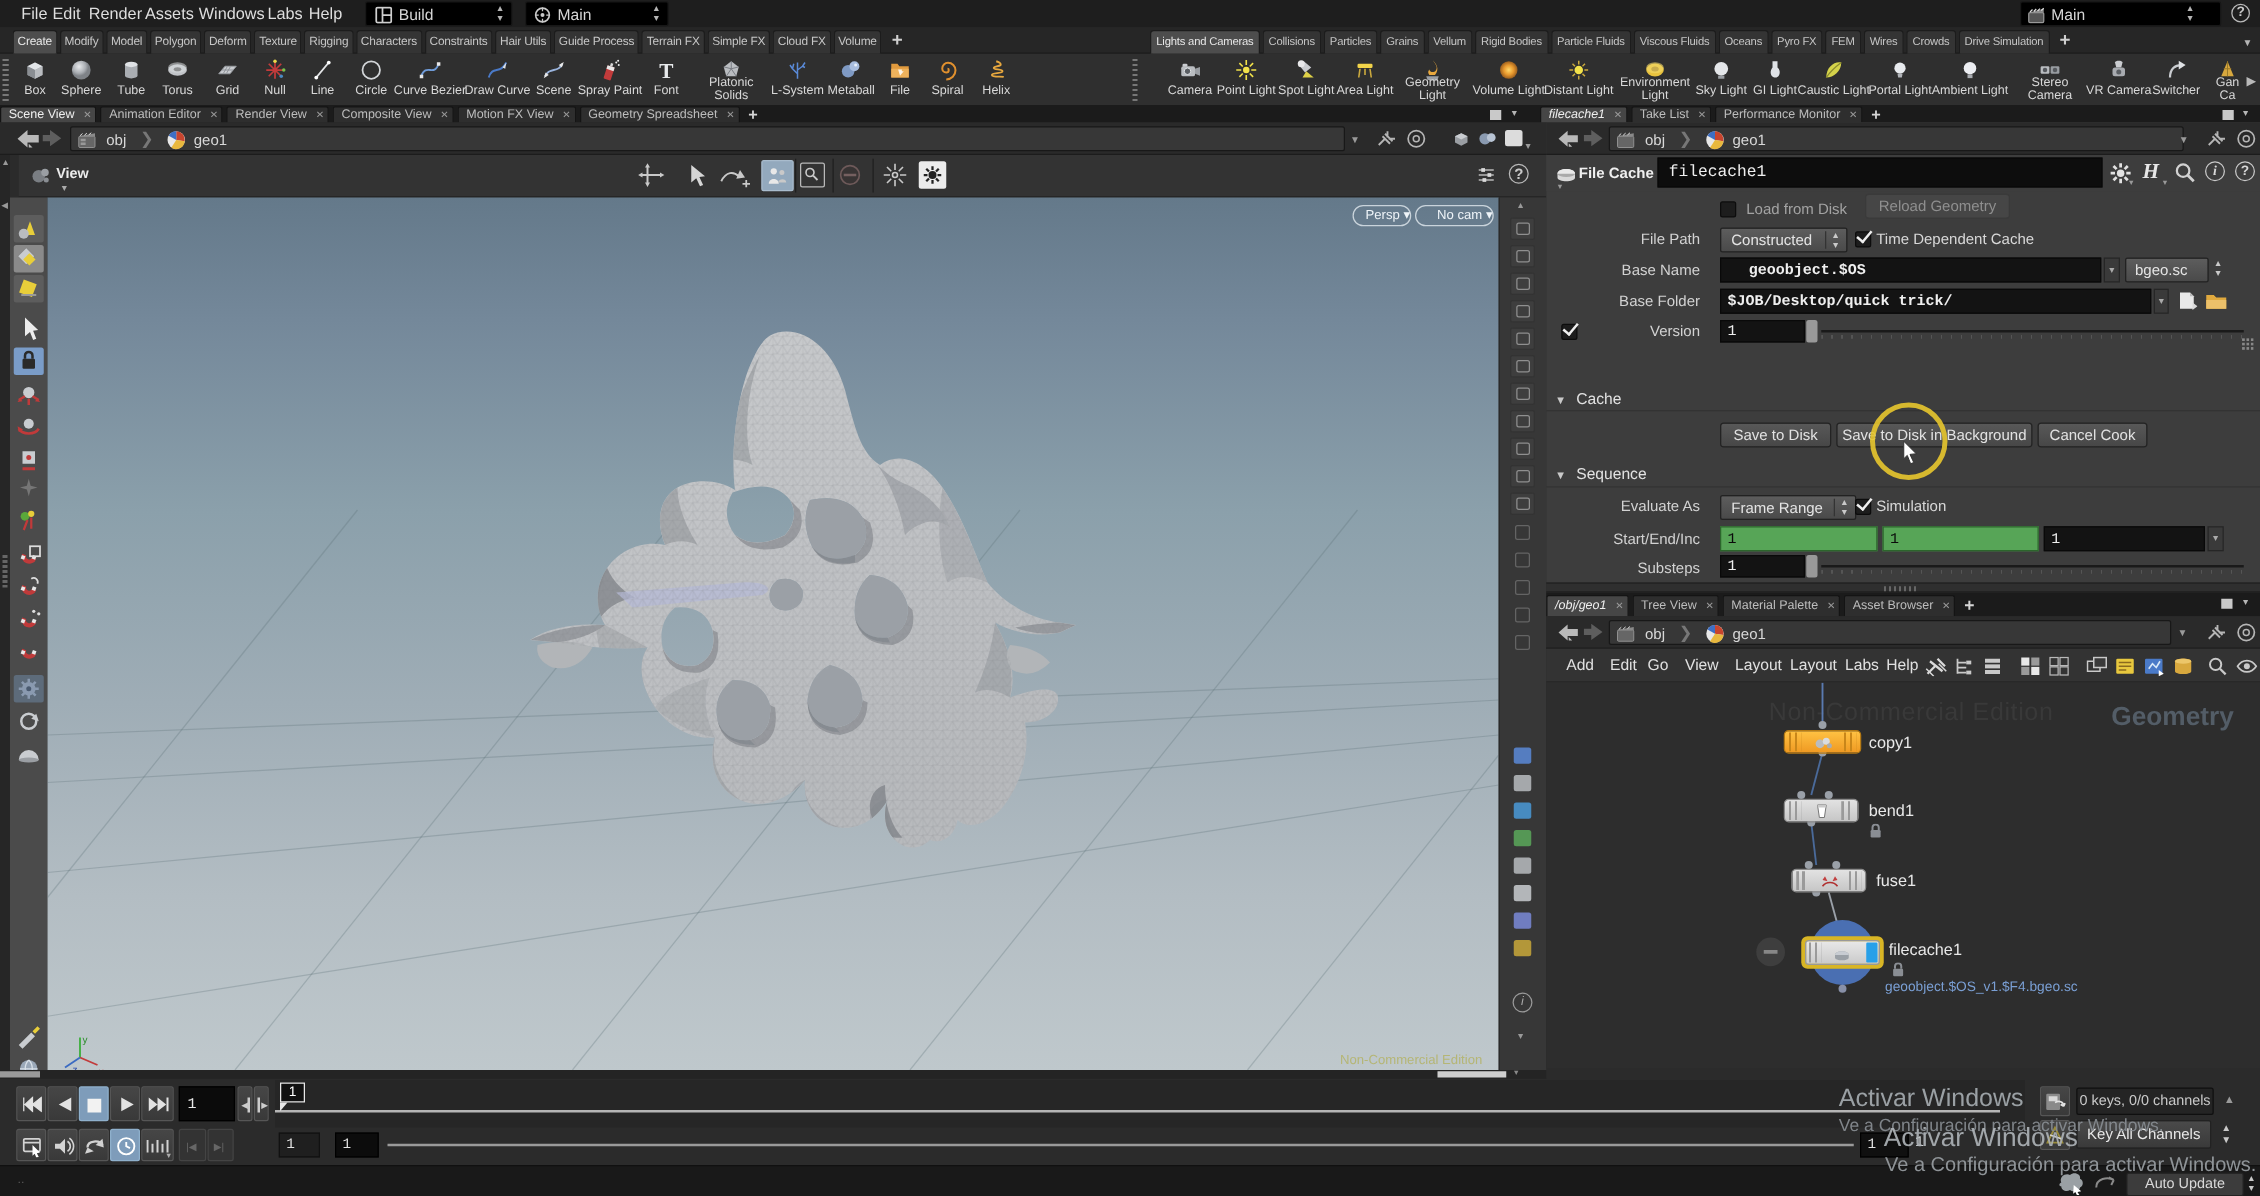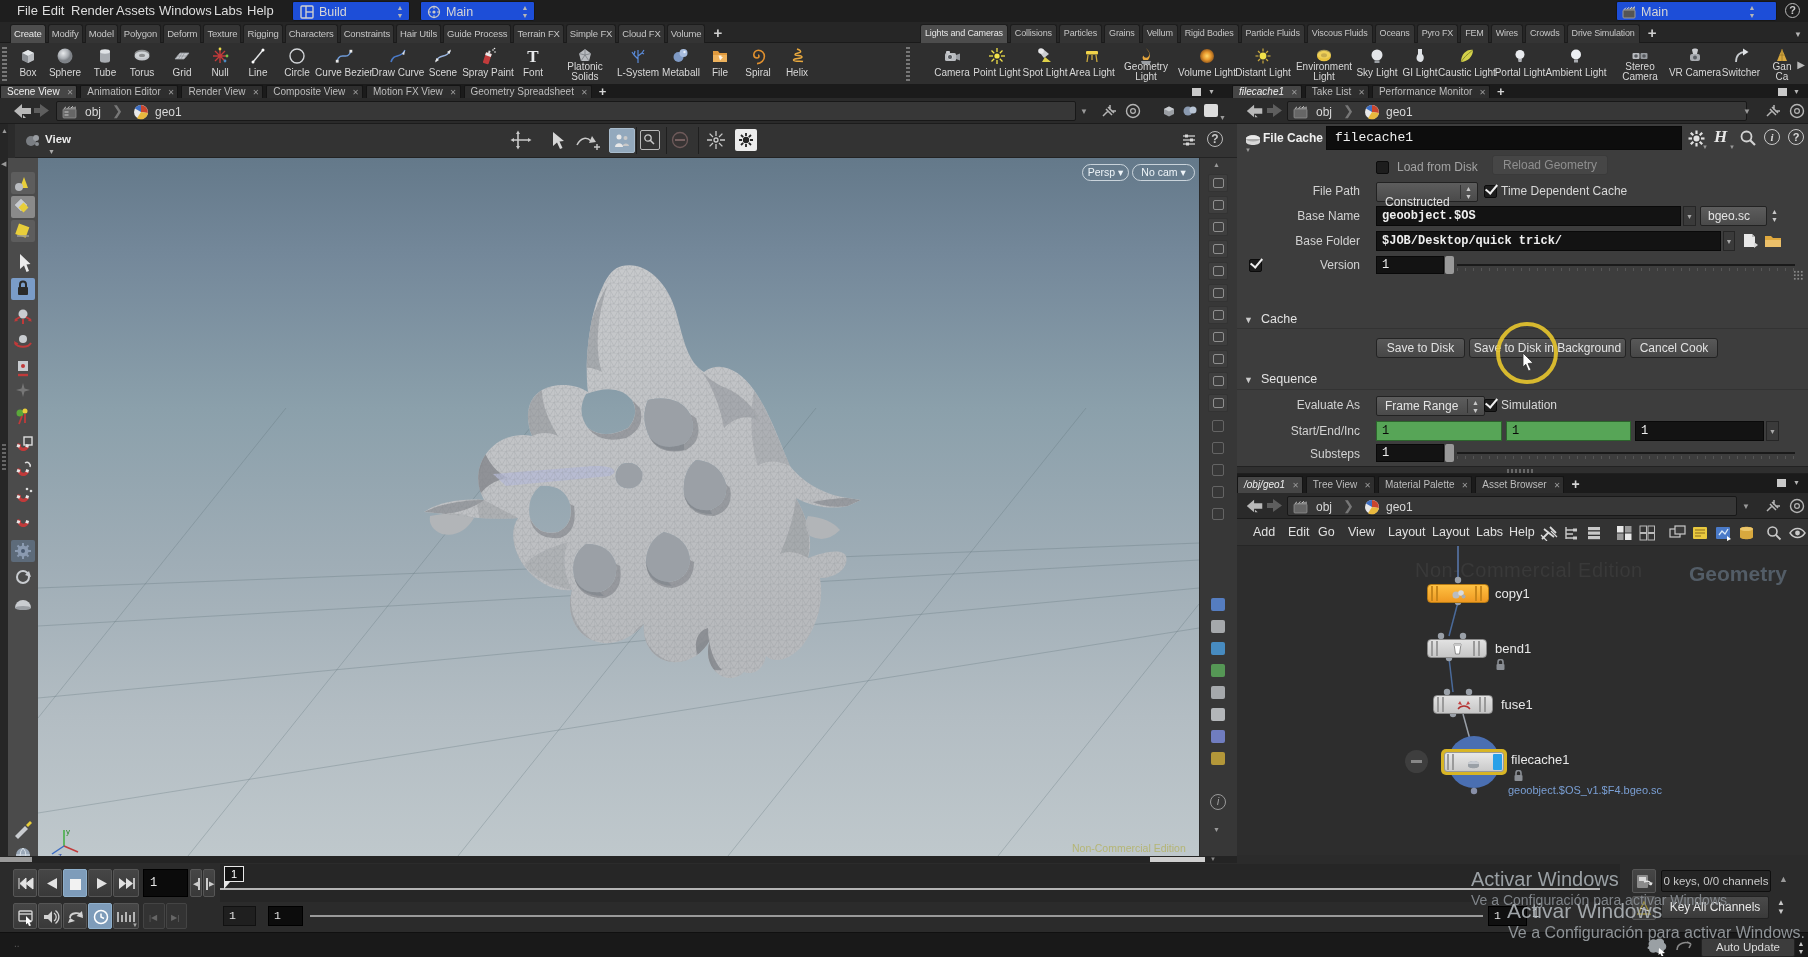--- a/index.html
+++ b/index.html
@@ -1,42 +1,42 @@
 <!DOCTYPE html>
 <html><head><meta charset="utf-8">
 <style>
 html,body{margin:0;padding:0;background:#2b2b2b}
 *{box-sizing:border-box}
 #root{position:relative;width:1808px;height:957px;background:#2b2b2b;overflow:hidden;font-family:"Liberation Sans",sans-serif;-webkit-font-smoothing:antialiased}
 .abs{position:absolute}
 .txt{position:absolute;white-space:nowrap}
 #menubar{position:absolute;left:0;top:0;width:1808px;height:22px;background:#1e1e1e}
 #menubar .mi{position:absolute;top:0;height:22px;line-height:22px;color:#dedede;font-size:13px}
-.combo{position:absolute;background:#1d4ed8;border:1px solid #171717;border-radius:2px;color:#d6d6d6;font-size:12.5px}
+.combo{position:absolute;background:#000000;border:1px solid #171717;border-radius:2px;color:#d6d6d6;font-size:12.5px}
 .combo .sp{position:absolute;right:3px;top:2px;width:12px;height:16px;color:#b5b5b5;font-size:7px;line-height:8px;text-align:center}
 #shelftabs{position:absolute;left:0;top:22px;width:1808px;height:21px;background:#262626;border-bottom:1px solid #1a1a1a}
 .stab2{white-space:nowrap;height:19px;background:#343434;border:1px solid #1c1c1c;border-bottom:none;border-radius:3px 3px 0 0;color:#c6c6c6;font-size:9.5px;letter-spacing:-.15px;line-height:17px;text-align:center;padding:0 3px}
 .stab2.act{background:#4d4d4d;color:#e8e8e8}
 #rtabs .stab2{font-size:9px;letter-spacing:-.15px;padding:0 4px}
 #shelf{position:absolute;left:0;top:43px;width:1808px;height:42px;background:#2f2f2f;border-bottom:1px solid #1f1f1f}
 .tool{position:absolute;top:2px;width:56px;height:40px;text-align:center}
 .tool .ic{position:absolute;left:50%;transform:translateX(-50%);top:1px;width:20px;height:20px}
 .tool .lb{position:absolute;top:23px;left:50%;transform:translateX(-50%);color:#d8d8d8;font-size:10px;line-height:9.5px;white-space:nowrap;text-align:center}
 #panetabs{position:absolute;left:0;top:84px;width:1808px;height:14px;background:#1b1b1b}
 .ptab{height:13px;background:#2e2e2e;border:1px solid #141414;border-bottom:none;border-radius:2px 2px 0 0;color:#bdbdbd;font-size:10px;line-height:12px;padding:0 3px 0 6px;white-space:nowrap}
 .ptab.act{background:#464646;color:#efefef}
 .ptab .x{color:#9a9a9a;font-size:8px;margin-left:7px}
 .pathbar{position:absolute;top:98px;height:26px;background:#2a2a2a;border-bottom:1px solid #1c1c1c}
 .crumb{position:absolute;top:3px;height:20px;background:#373737;border:1px solid #181818;border-radius:2px;color:#d8d8d8;font-size:12px}
 #viewbar{position:absolute;left:15px;top:124px;width:1222px;height:34px;background:#333333;border-bottom:1px solid #232323}
 #vp{position:absolute;left:38px;top:158px;width:1161px;height:698px;background:linear-gradient(#64798a 0%,#74889a 14%,#8ba0ab 36%,#9fadb6 58%,#b3bdc3 80%,#bfc8cc 100%);overflow:hidden}
 #vpltool{position:absolute;left:8px;top:158px;width:30px;height:698px;background:#4b4b4b}
 #vpledge{position:absolute;left:0;top:124px;width:8px;height:732px;background:#262626}
 #vprstrip{position:absolute;left:1199px;top:158px;width:38px;height:698px;background:#373737;border-left:1px solid #2a2a2a}
-.pill{position:absolute;height:17px;border:1px solid rgba(235,242,246,.75);border-radius:9px;color:#eef4f8;font-size:10.5px;line-height:15px;text-align:center}
+.pill{position:absolute;height:17px;border:1px solid rgba(235,242,246,.75);border-radius:9px;color:#eef4f8;font-size:10.5px;line-height:15px;text-align:right}
 #parampane{position:absolute;left:1237px;top:98px;width:571px;height:368px;background:#3d3d3d}
 #netpane{position:absolute;left:1237px;top:474px;width:571px;height:381px;background:#2d2d2d}
 .plabel{position:absolute;color:#d2d2d2;font-size:12px;text-align:right}
 .pfield{position:absolute;background:#131313;border:1px solid #090909;color:#efefef;font-family:"Liberation Mono",monospace;font-size:12px}
 .pdrop{position:absolute;background:linear-gradient(#5d5d5d,#4a4a4a);border:1px solid #222;border-radius:2px;color:#e4e4e4;font-size:12px}
 .pbtn{position:absolute;background:linear-gradient(#585858,#474747);border:1px solid #232323;border-radius:3px;color:#e2e2e2;font-size:12px;text-align:center}
 .chk{position:absolute;width:13px;height:13px;background:#1d1d1d;border:1px solid #0c0c0c;border-radius:2px}
 .chk.on:after{content:"";position:absolute;left:3px;top:-4px;width:5px;height:10px;border:solid #f0f0f0;border-width:0 2.5px 2.5px 0;transform:rotate(40deg)}
 .spin{position:absolute;width:15px;color:#c9c9c9;font-size:7px;line-height:8px;text-align:center}
 #playbar{position:absolute;left:0;top:856px;width:1808px;height:76px;background:#2b2b2b}
@@ -920,28 +920,28 @@
         </svg>
     <div class="abs" style="left:527px;top:5px;width:16px;height:16px;border:1.5px solid #c9c9c9;border-radius:50%;color:#d9d9d9;font-size:11px;font-style:italic;font-weight:bold;text-align:center;line-height:15px;font-family:'Liberation Serif',serif">i</div>
     <div class="abs" style="left:551px;top:5px;width:16px;height:16px;border:1.5px solid #c9c9c9;border-radius:50%;color:#d9d9d9;font-size:11px;font-weight:bold;text-align:center;line-height:15px">?</div>
   </div>
 
   <div class="chk" style="left:139px;top:63px"></div>
   <div class="txt" style="left:160px;top:62px;color:#a3a3a3;font-size:12px">Load from Disk</div>
   <div class="abs" style="left:255px;top:57px;width:116px;height:20px;background:#464646;border:1px solid #3a3a3a;border-radius:3px;color:#8f8f8f;font-size:12px;text-align:center;line-height:18px">Reload Geometry</div>
   <div class="plabel" style="left:0px;top:86px;width:123px">File Path</div>
   <div class="pdrop" style="left:139px;top:84px;width:102px;height:20px">
-        <span style="position:absolute;left:8px;top:12px">Constructed</span>
+        <span style="position:absolute;left:8px;top:2px">Constructed</span>
         <div class="spin" style="right:1px;top:2px">▲<br>▼</div>
         <div class="abs" style="right:16px;top:2px;width:1px;height:14px;background:#333"></div>
       </div>
   <div class="chk on" style="left:247px;top:87px"></div>
   <div class="txt" style="left:264px;top:86px;color:#d8d8d8;font-size:12px">Time Dependent Cache</div>
   <div class="plabel" style="left:0px;top:111px;width:123px">Base Name</div>
-  <div class="pfield" style="left:139px;top:108px;width:305px;height:20px;font-weight:bold;line-height:18px;padding-left:5px">geoobject.$OS</div>
+  <div class="pfield" style="left:139px;top:108px;width:305px;height:20px;font-weight:bold;line-height:18px;padding-left:22px">geoobject.$OS</div>
   <div class="abs" style="left:446px;top:108px;width:13px;height:20px;background:#3a3a3a;border:1px solid #262626;color:#aaa;font-size:7px;text-align:center;line-height:20px">▼</div>
   <div class="pdrop" style="left:463px;top:108px;width:67px;height:20px">
         <span style="position:absolute;left:7px;top:2px">bgeo.sc</span>
       </div>
   <div class="spin" style="left:530px;top:110px">▲<br>▼</div>
   <div class="plabel" style="left:0px;top:136px;width:123px">Base Folder</div>
   <div class="pfield" style="left:139px;top:133px;width:345px;height:20px;font-weight:bold;line-height:18px;padding-left:5px">$JOB/Desktop/quick trick/</div>
   <div class="abs" style="left:486px;top:133px;width:12px;height:20px;background:#3a3a3a;border:1px solid #262626;color:#aaa;font-size:7px;text-align:center;line-height:20px">▼</div>
   <svg class="abs" style="left:505px;top:134px" width="16" height="17" viewBox="0 0 16 17">
         <path d="M2 2 L10 2 L13 5 L13 15 L2 15 Z" fill="#e8e8e8"></path>

